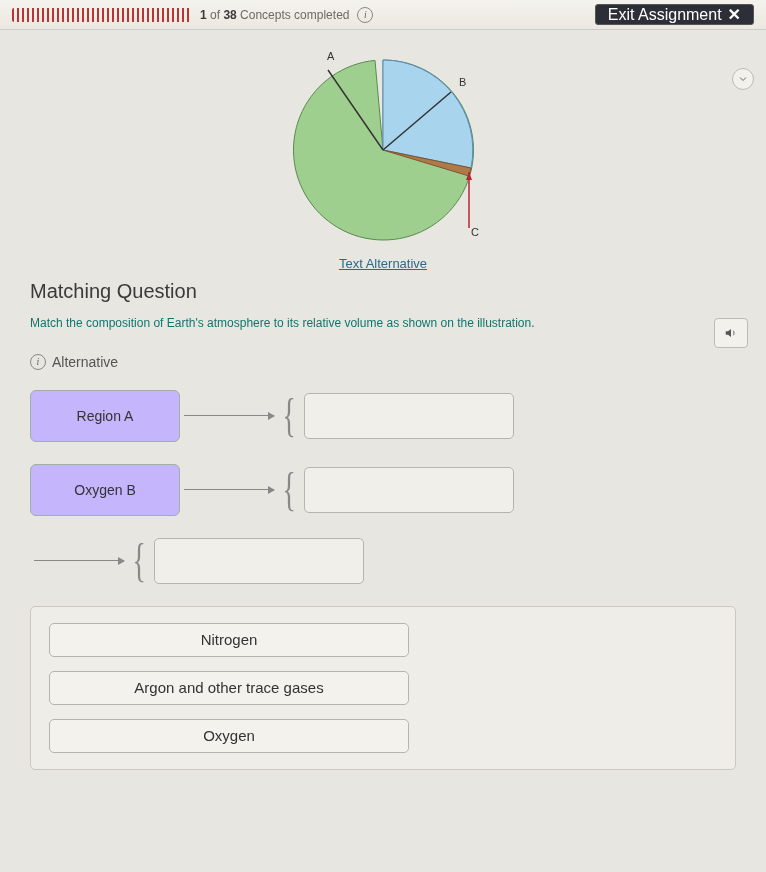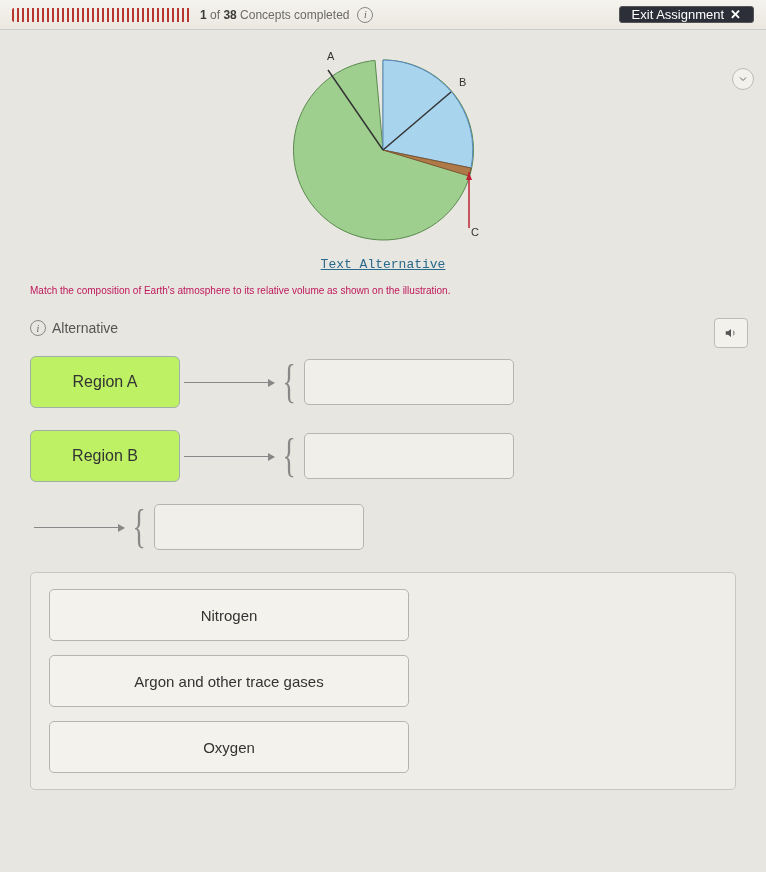--- a/index.html
+++ b/index.html
@@ -29,63 +29,63 @@
   }
   .progress-text { font-size: 12px; color:#6b6a66; }
   .progress-text b { color:#3a3a38; }
   .info-icon-sm {
     width:16px;height:16px;border:1px solid #888;border-radius:50%;
     display:inline-flex;align-items:center;justify-content:center;
     font-size:10px;color:#666;font-style:italic;font-family:Georgia,serif;
   }
   .exit-btn {
     background:#2c2f38;color:#fff;border:1px solid #555;
-    padding:0 12px;font-size:13px;border-radius:3px;
+    padding:0 12px;font-size:16px;border-radius:3px;
     display:flex;align-items:center;gap:6px;cursor:pointer;
   }
   .exit-btn .x{font-weight:bold;}
   .content { padding: 10px 30px 20px 30px; position:relative;}
   .chart-wrap { display:flex; justify-content:center; position:relative; }
   .chart-svg { width: 220px; height: 210px; }
   .text-alt { text-align:center; margin-top:4px; }
-  .text-alt a { color:#2a6a8c; font-size:13px; text-decoration:underline; cursor:pointer;font-family:Liberation Mono, monospace;}
+  .text-alt a { color:#2a6a8c; font-size:13px; text-decoration:underline; cursor:pointer;}
   .qtitle { font-size:20px; color:#3a3a38; margin-top:8px; font-weight:500;}
-  .qprompt { font-size:10px; color:#be185d; margin-top:12px; line-height:1.4;}
+  .qprompt { font-size:12px; color:#0f766e; margin-top:12px; line-height:1.4;}
   .audio-btn {
     position:absolute; right:18px; top:288px;
     width:34px;height:30px;border:1px solid #bbb;border-radius:4px;
     background:#f3f1ec;display:flex;align-items:center;justify-content:center;
     cursor:pointer;
   }
   .instructions { display:flex;align-items:center;gap:6px;margin-top:22px;font-size:14px;color:#555;}
   .matching { margin-top:20px; }
   .match-row { display:flex; align-items:center; gap:0; margin-bottom:22px;}
   .region-box {
-    width:150px;height:52px;background:#bef264;border:1px solid #9fb0a9;
+    width:150px;height:52px;background:#c4b5fd;border:1px solid #9fb0a9;
     border-radius:6px;display:flex;align-items:center;justify-content:center;
-    font-size:16px;color:#333;
+    font-size:14px;color:#333;
   }
   .connector {
     width:90px;height:1px;background:#888;position:relative;margin:0 4px;
   }
   .connector::after{
     content:"";position:absolute;right:-1px;top:-3px;
     border-left:7px solid #888;border-top:4px solid transparent;border-bottom:4px solid transparent;
   }
   .brace { font-size:46px; color:#888; font-family:Georgia,serif; line-height:0; margin-right:4px; transform:scaleX(0.6);}
   .drop-target {
     width:210px;height:46px;border:1px solid #b5b5ad;border-radius:5px;
     background:#f1efe9;
   }
   .options-panel {
     border:1px solid #c9c7bf;border-radius:5px;padding:16px 18px;margin-top:8px;
     background:#efede7;
   }
   .option {
-    width:360px;height:52px;border:1px solid #b5b5ad;border-radius:5px;
+    width:360px;height:34px;border:1px solid #b5b5ad;border-radius:5px;
     background:#f4f2ec;margin-bottom:14px;display:flex;align-items:center;
     justify-content:center;font-size:15px;color:#333;cursor:grab;
   }
   .option:last-child{margin-bottom:0;}
   .bookmark-btn{
     position:absolute;right:12px;top:38px;width:22px;height:22px;
     border:1px solid #bbb;border-radius:50%;background:#f3f1ec;
     display:flex;align-items:center;justify-content:center;cursor:pointer;
   }
 </style>
@@ -131,20 +131,21 @@
       <text x="54" y="20" font-size="11" fill="#333">A</text>
       <text x="186" y="46" font-size="11" fill="#333">B</text>
       <text x="198" y="196" font-size="11" fill="#333">C</text>
     </svg>
   </div>
 
   <div class="text-alt">
     <a>Text Alternative</a>
   </div>
 
+  <h2 class="qtitle">Matching Question</h2>
 
   <div class="audio-btn">
     <svg width="18" height="14" viewBox="0 0 24 24">
       <path d="M3 9v6h4l5 4V5L7 9H3z" fill="#555"></path>
         <path d="M16 8c1.5 1 1.5 7 0 8" stroke="#555" fill="none" stroke-width="1.5"></path>
     </svg>
   </div>
 
   <p class="qprompt">Match the composition of Earth's atmosphere to its relative volume as shown on the illustration.</p>
 
@@ -154,21 +155,21 @@
   </div>
 
   <div class="matching">
     <div class="match-row">
       <div class="region-box">Region A</div>
       <div class="connector"></div>
       <span class="brace">{</span>
       <div class="drop-target"></div>
     </div>
     <div class="match-row">
-      <div class="region-box">Region B</div>
+      <div class="region-box">Oxygen B</div>
       <div class="connector"></div>
       <span class="brace">{</span>
       <div class="drop-target"></div>
     </div>
     <div class="match-row">
       <div class="connector"></div>
       <span class="brace">{</span>
       <div class="drop-target"></div>
     </div>
   </div>

